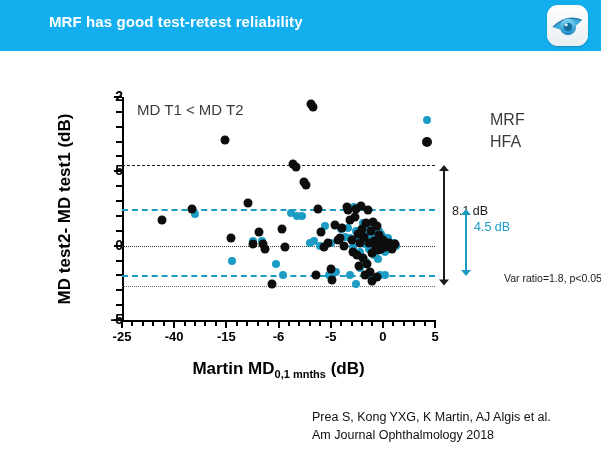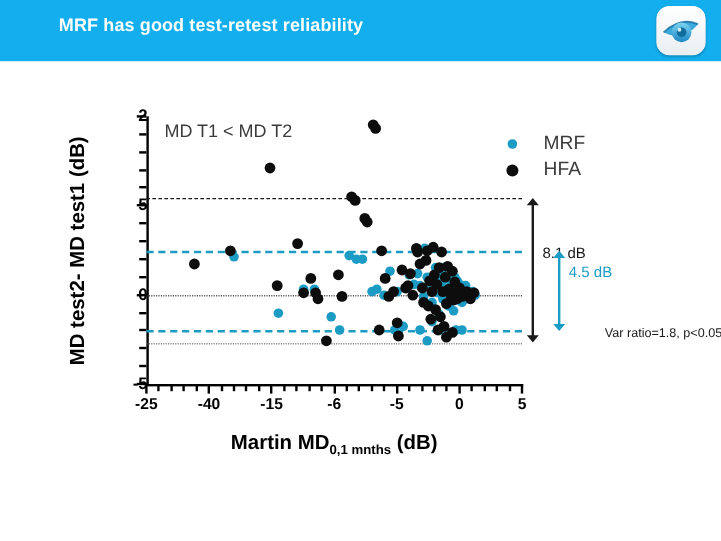--- a/index.html
+++ b/index.html
@@ -135,20 +135,21 @@
   #x-axis-title .nobold { font-weight: bold; }
 
   
   #legend {
     position: absolute;
     left: 420px; top: 58px;
   }
   .legend-row {
     display: flex; align-items: center;
     height: 22px;
+    gap: 37px;
   }
   .legend-dot { border-radius: 50%; margin-right: 22px; margin-left: 3px; }
   .legend-dot.mrf { width: 8px; height: 8px; background: #1C9CC4; }
   .legend-dot.hfa { width: 10px; height: 10px; background: #0d0d0d; margin-left: 2px; margin-right: 21px;}
   .legend-label { font-size: 16px; color: #3b3b3b; }
   .ann-label {
     position: absolute;
     font-size: 12.5px;
     white-space: nowrap;
   }
@@ -440,14 +441,18 @@
           <line x1="7" y1="5" x2="7" y2="63.900000000000006" stroke="#1C9CC4" stroke-width="2"></line>
           <polygon points="7,1 2,7 12,7" fill="#1C9CC4"></polygon>
           <polygon points="7,67.9 2,61.900000000000006 12,61.900000000000006" fill="#1C9CC4"></polygon>
         </svg>
         <div class="ann-label teal" style="left: 474px; top: 168.95px; position: absolute;">4.5 dB</div>
         <div class="ann-label small" style="position: absolute; left: 504px; top: 221.373px;">Var ratio=1.8, p&lt;0.05</div>
       </div>
 
   </div>
 
+  <div id="citation">
+    <div>Prea S, Kong YXG, K Martin, AJ Algis et al.</div>
+    <div>Am Journal Ophthalmology 2018</div>
+  </div>
 
 </div>
 
 </body></html>

